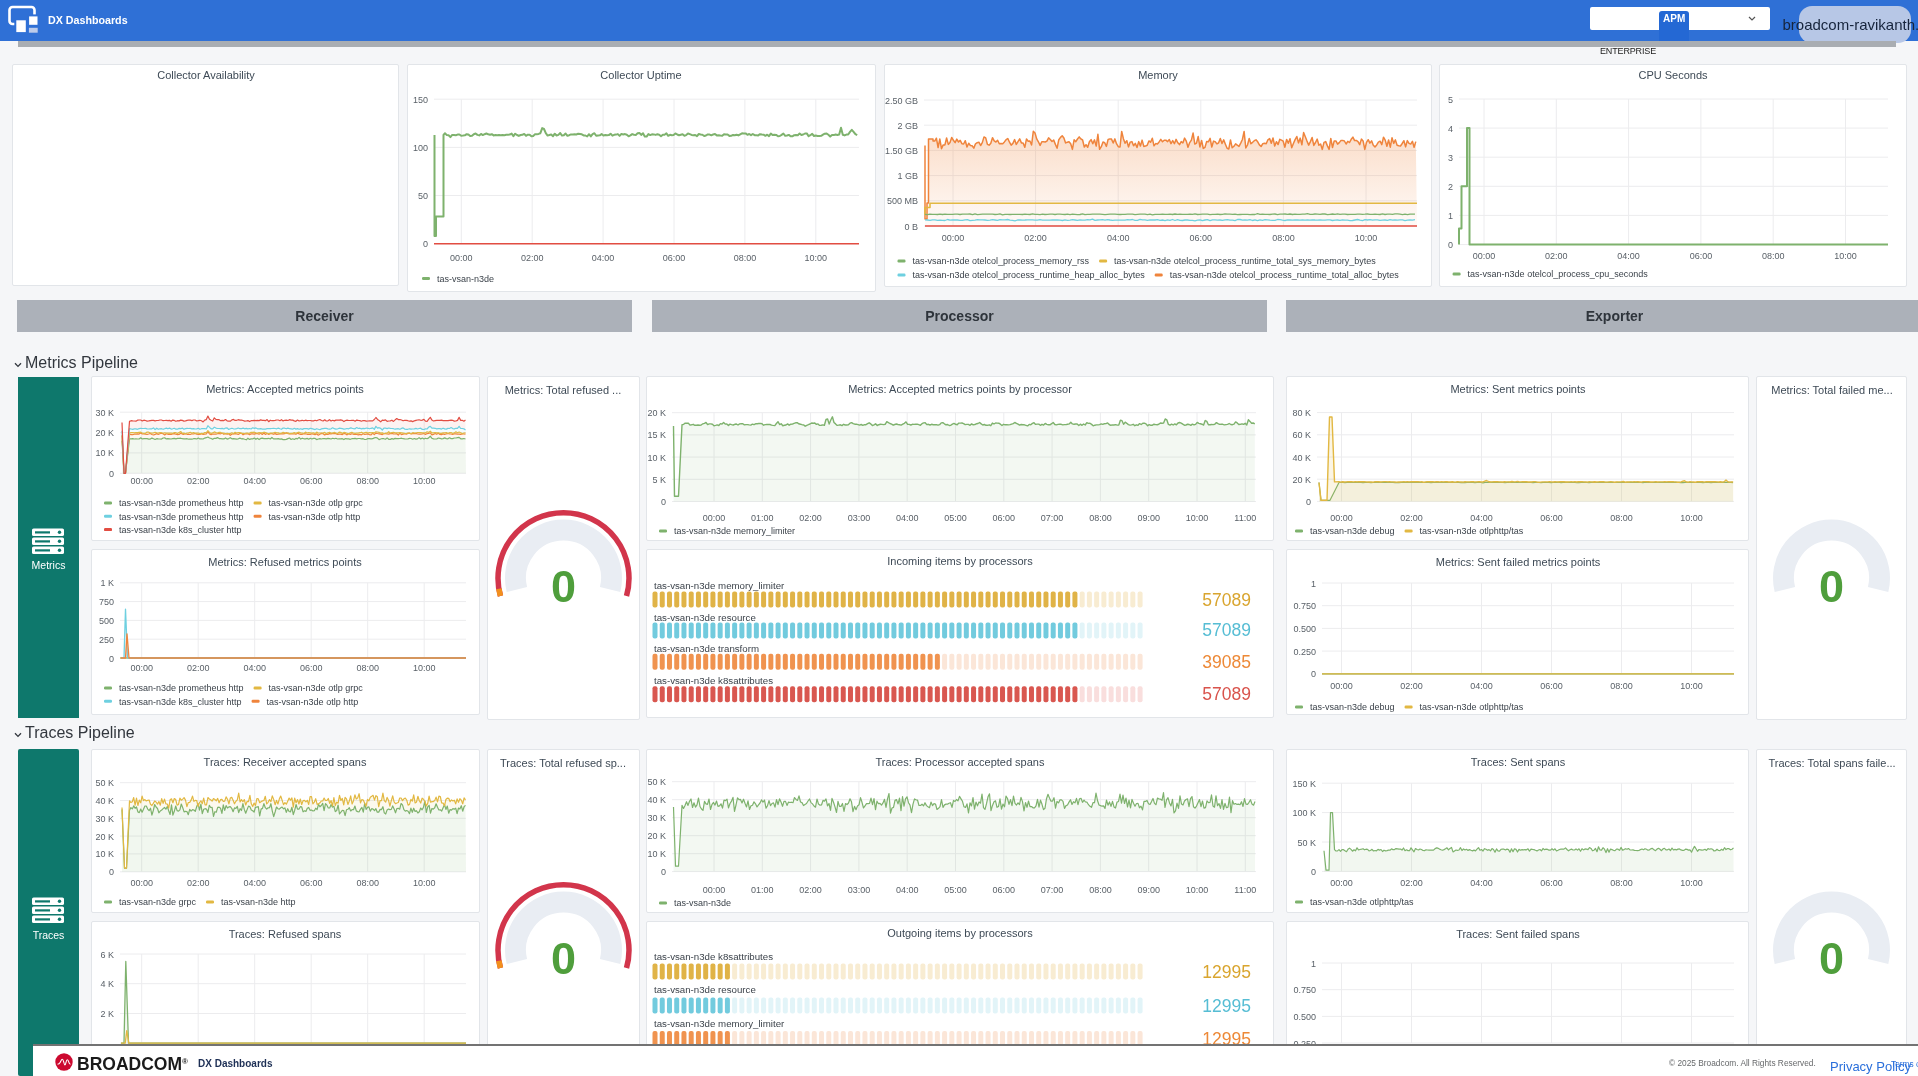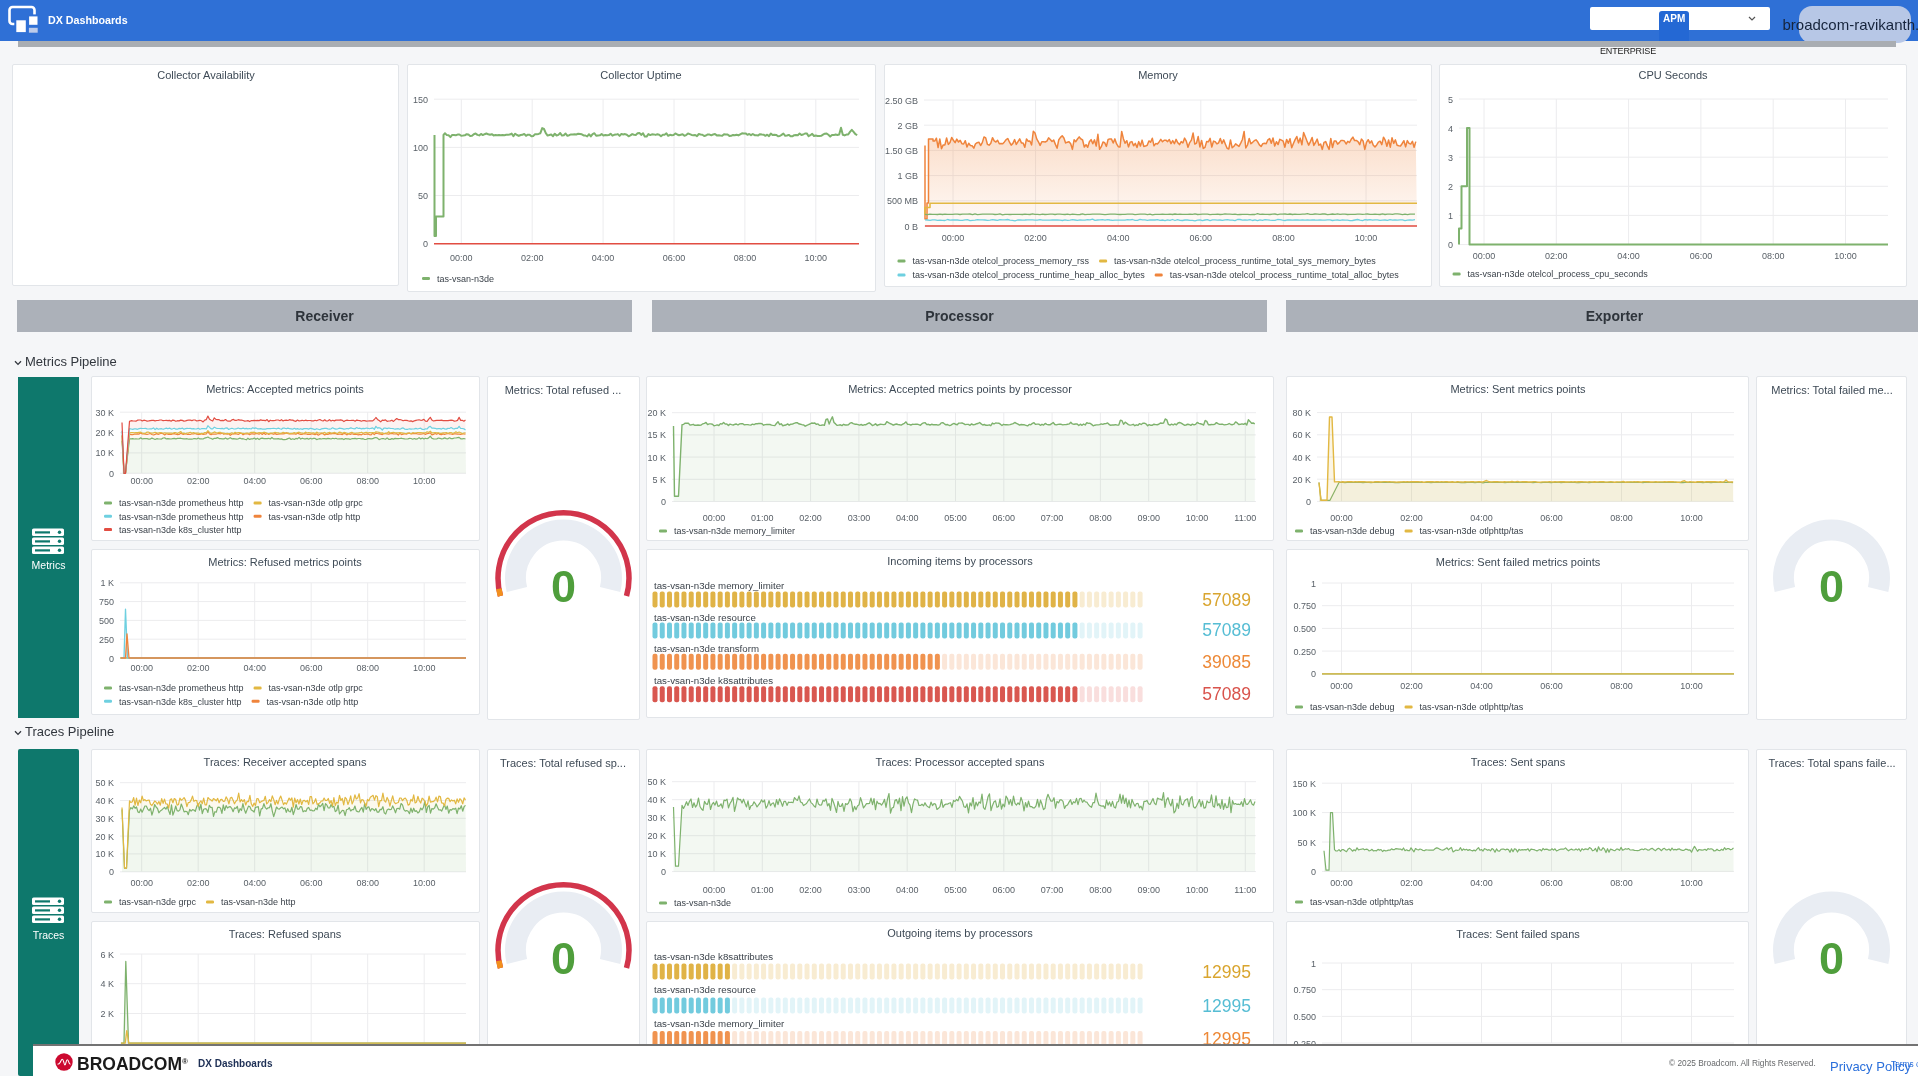--- a/index.html
+++ b/index.html
@@ -1,19 +1,19 @@
 <!DOCTYPE html>
 <html><head><meta charset="utf-8"><style>
 * { margin:0; padding:0; box-sizing:border-box; }
 html,body { width:1918px; height:1076px; overflow:hidden; background:#f5f6f8;
   font-family:"Liberation Sans", sans-serif; position:relative; }
 .panel { position:absolute; background:#fff; border:1px solid #e2e5e9; border-radius:2px; }
 .band { position:absolute; background:#acb1b9; color:#2e343b; font-size:14px; font-weight:700;
   display:flex; align-items:center; justify-content:center; height:32px; }
-.seclabel { position:absolute; font-size:13px; color:#32373e; }
+.seclabel { position:absolute; font-size:16px; color:#32373e; }
 </style></head><body>
 <div style="position:absolute;left:0;top:0;width:1918px;height:41px;background:#2f70d6;">
 <svg width="46" height="41" style="position:absolute;left:0;top:0" viewBox="0 0 46 41">
   <rect x="9.5" y="7" width="25" height="17" rx="3" fill="none" stroke="#fff" stroke-width="2.6"></rect>
   <rect x="15.3" y="19.3" width="11.5" height="13.8" fill="#fff" stroke="#2f70d6" stroke-width="2"></rect>
   <rect x="28.1" y="15.4" width="10.4" height="10.4" fill="#fff" stroke="#2f70d6" stroke-width="2"></rect>
   <rect x="28.1" y="27" width="10.4" height="6.5" fill="#bccbea" stroke="#2f70d6" stroke-width="1.6"></rect>
 </svg>
 <div style="position:absolute;left:48px;top:14px;color:#fff;font-size:10.7px;font-weight:700;">DX Dashboards</div>
 <div style="position:absolute;left:1590px;top:7px;width:180px;height:23px;background:#fff;border-radius:2px;">

